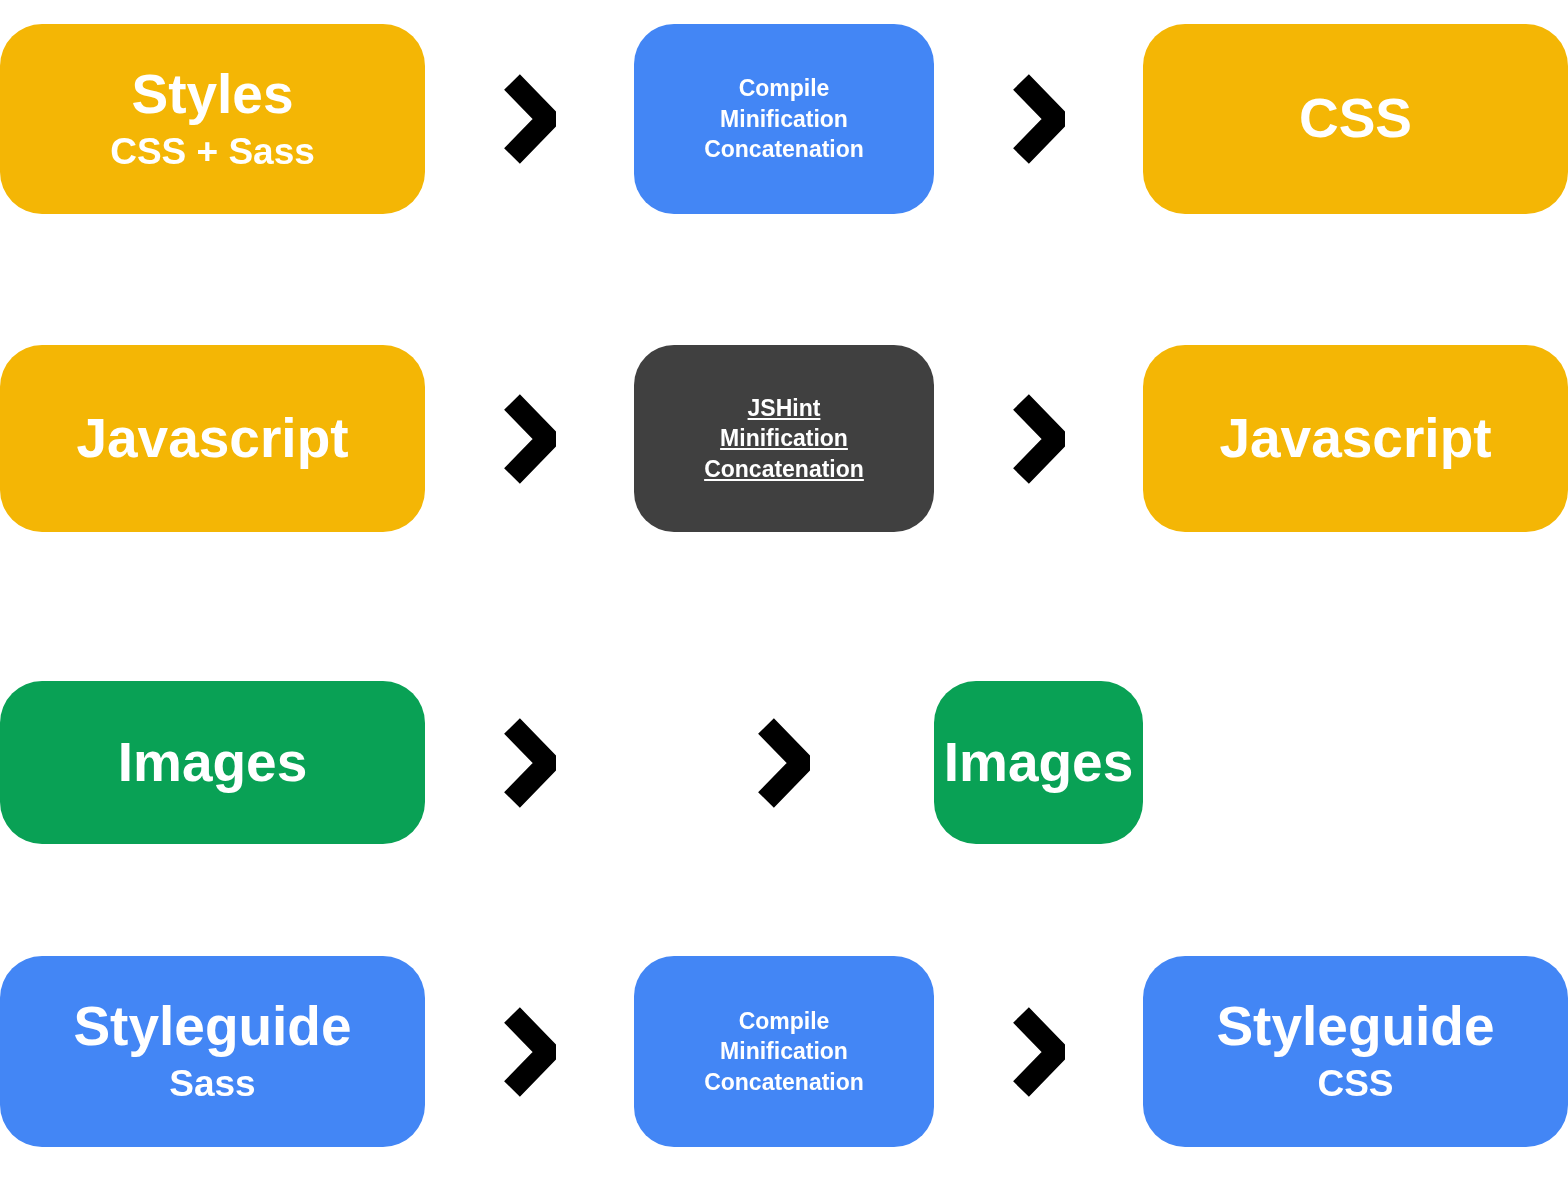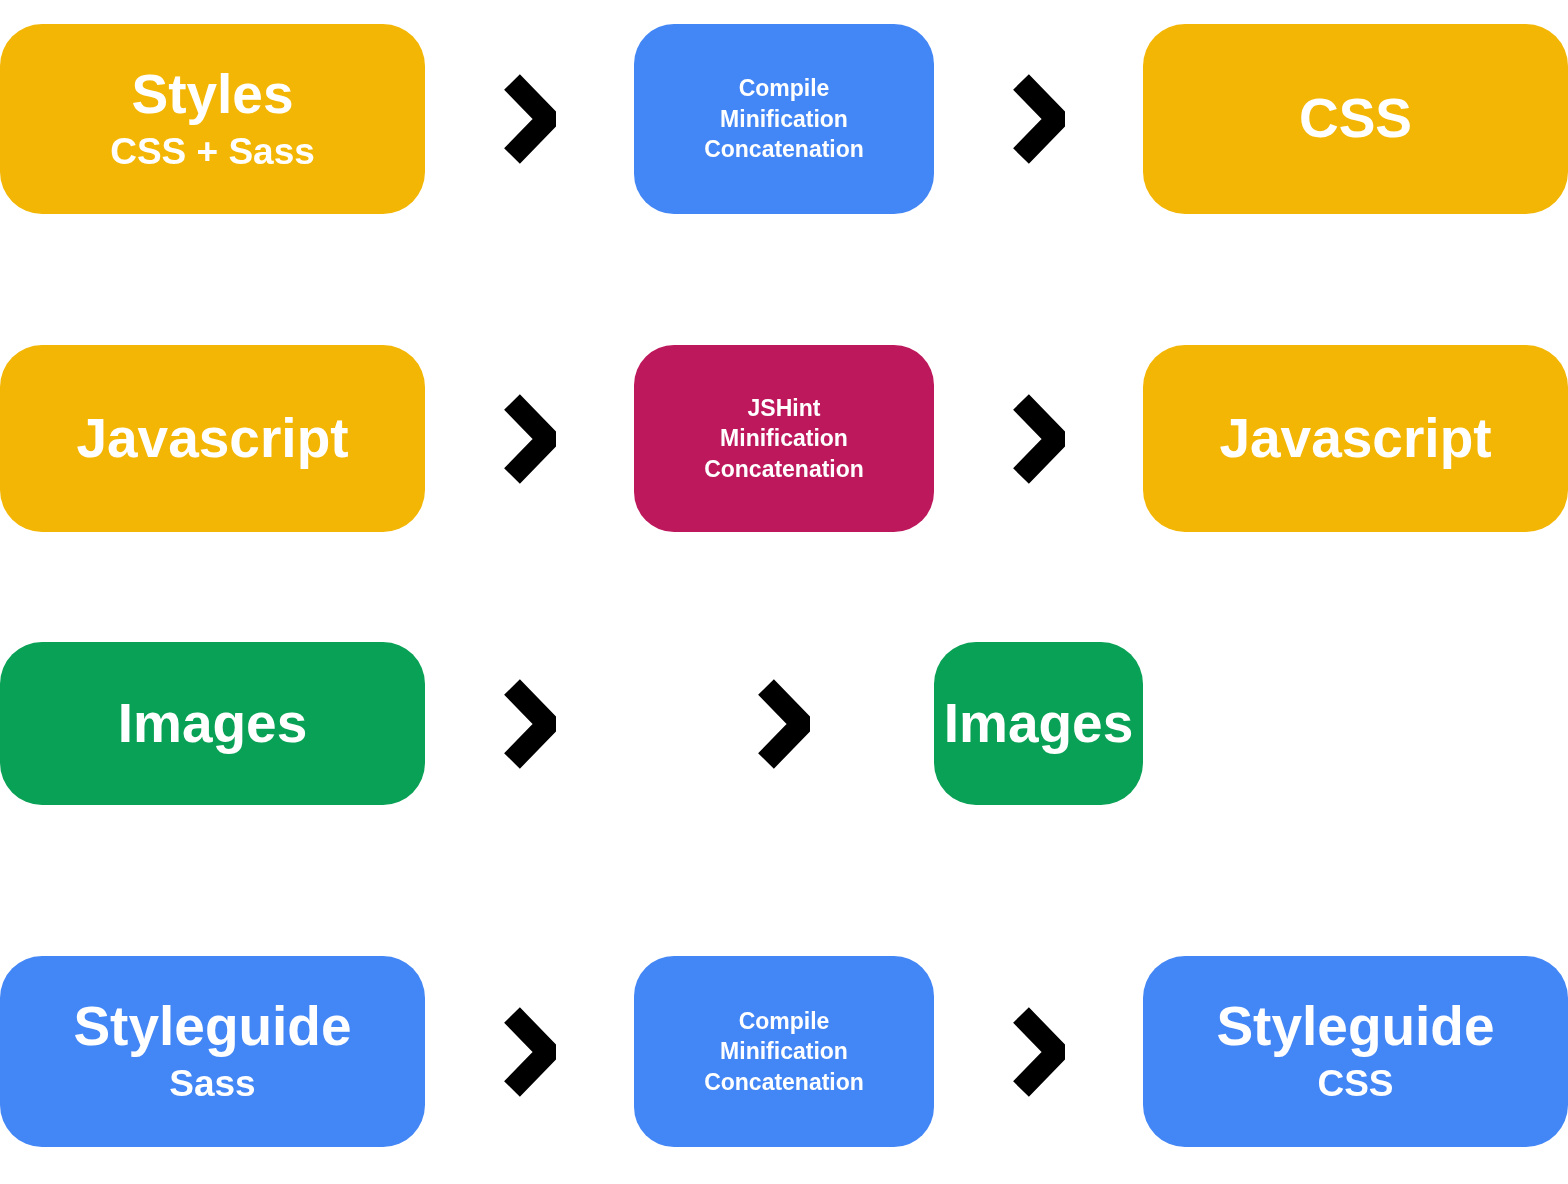--- a/index.html
+++ b/index.html
@@ -10,21 +10,21 @@
     font-family:"Liberation Sans", sans-serif;
     overflow:hidden;
   }
   .row {
     position:absolute; left:0; width:1568px;
     display:grid;
     grid-template-columns:425px 209px 300px 209px 425px;
   }
   .row1 { top:0;     height:190px;margin-top:24px; }
   .row2 { top:345px; height:187px; }
-  .row3 { top:642px; height:163px; }
+  .row3 { top:681px; height:163px; }
   .row4 { top:956px; height:191px; }
   .box {
     border-radius:42px;
     color:#ffffff;
     display:flex; flex-direction:column;
     align-items:center; justify-content:center;
     text-align:center;
     font-weight:bold;
     height:100%;
   }
@@ -72,21 +72,21 @@
 
   <div class="row row2">
     <div class="box src" style="background-color: rgb(244, 182, 5); color: rgb(255, 255, 255);">
       <div class="title">Javascript</div>
     </div>
     <div class="arrowcell">
       <svg width="52" height="92" viewBox="0 0 52 92" style="color: rgb(0, 0, 0);">
         <polyline points="8,9 44,46 8,83" fill="none" stroke="currentColor" stroke-width="22" stroke-linecap="butt" stroke-linejoin="miter"></polyline>
       </svg>
     </div>
-    <div class="box proc" style="background-color: #be185d; color: rgb(255, 255, 255);">
+    <div class="box proc" style="background-color: #404040; color: rgb(255, 255, 255); text-decoration: underline;">
       <div class="proc-line">JSHint</div>
       <div class="proc-line">Minification</div>
       <div class="proc-line">Concatenation</div>
     </div>
     <div class="arrowcell">
       <svg width="52" height="92" viewBox="0 0 52 92" style="color: rgb(0, 0, 0);">
         <polyline points="8,9 44,46 8,83" fill="none" stroke="currentColor" stroke-width="22" stroke-linecap="butt" stroke-linejoin="miter"></polyline>
       </svg>
     </div>
     <div class="box out" style="background-color: rgb(244, 182, 5); color: rgb(255, 255, 255);">

